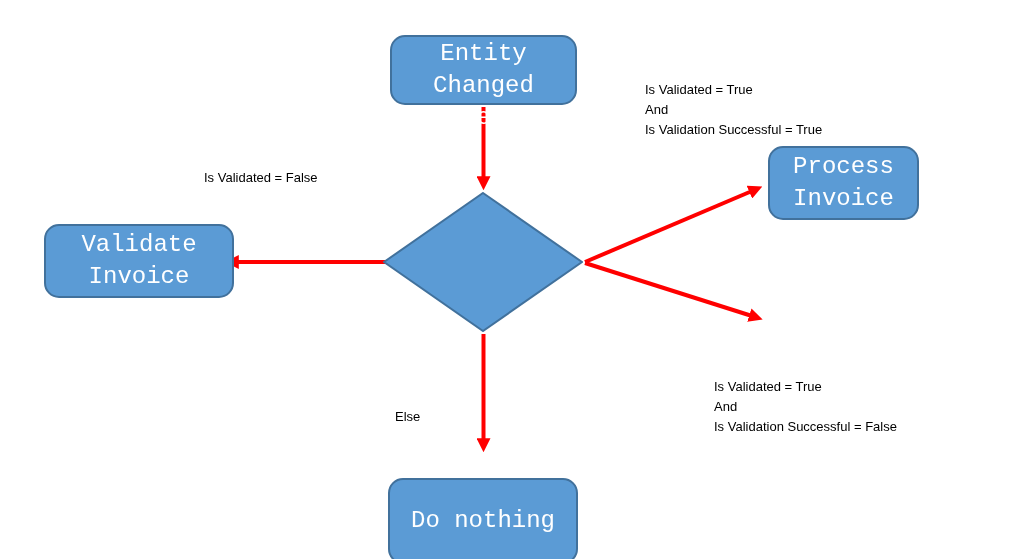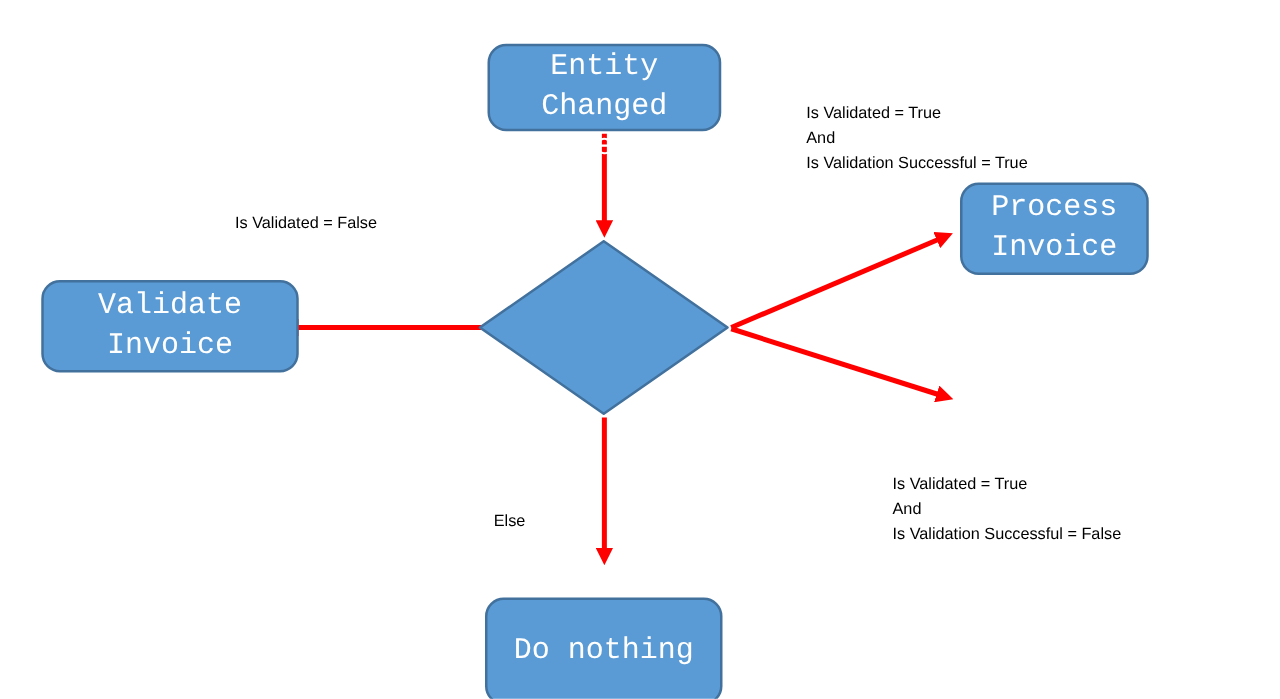--- a/index.html
+++ b/index.html
@@ -46,21 +46,21 @@
     line-height: 1.35;
     white-space: pre-line;
     font-family: Liberation Mono, monospace;
   }
   .rect {
     background: var(--node-fill);
     border: 2px solid var(--node-border);
     border-radius: 15px;
   }
   .node-event     { left: 390px; top: 35px;  width: 187px; height: 70px; }
-  .node-validate  { left: 33px;  top: 224px; width: 206px; height: 74px; }
+  .node-validate  { left: 44px;  top: 224px; width: 190px; height: 74px; }
   .node-process   { left: 768px; top: 146px; width: 151px; height: 74px; }
   .node-reject    { left: 768px; top: 284px; width: 189px; height: 74px; }
   .node-donothing { left: 388px; top: 478px; width: 190px; height: 86px; }
 
   .node-decision  { left: 383px; top: 192px; width: 200px; height: 140px; }
   .diamond-shape {
     position: absolute;
     left: 0; top: 0;
     width: 100%; height: 100%;
   }
@@ -71,21 +71,21 @@
   }
   .node-decision .node-text { position: relative; }
 
   .cond-label {
     position: absolute;
     color: var(--label-text);
     font-size: 13px;
     line-height: 1.55;
     white-space: pre-line;
   }
-  .label-validate { left: 188px; top: 168px; }
+  .label-validate { left: 204px; top: 168px; }
   .label-process  { left: 645px; top: 80px;  }
   .label-reject   { left: 714px; top: 377px; }
   .label-else     { left: 395px; top: 379px; margin-top: 28px; }
 </style>
 </head>
 <body>
 
 <div class="canvas">
 
   <svg class="arrows" viewBox="0 0 1024 559" xmlns="http://www.w3.org/2000/svg">

